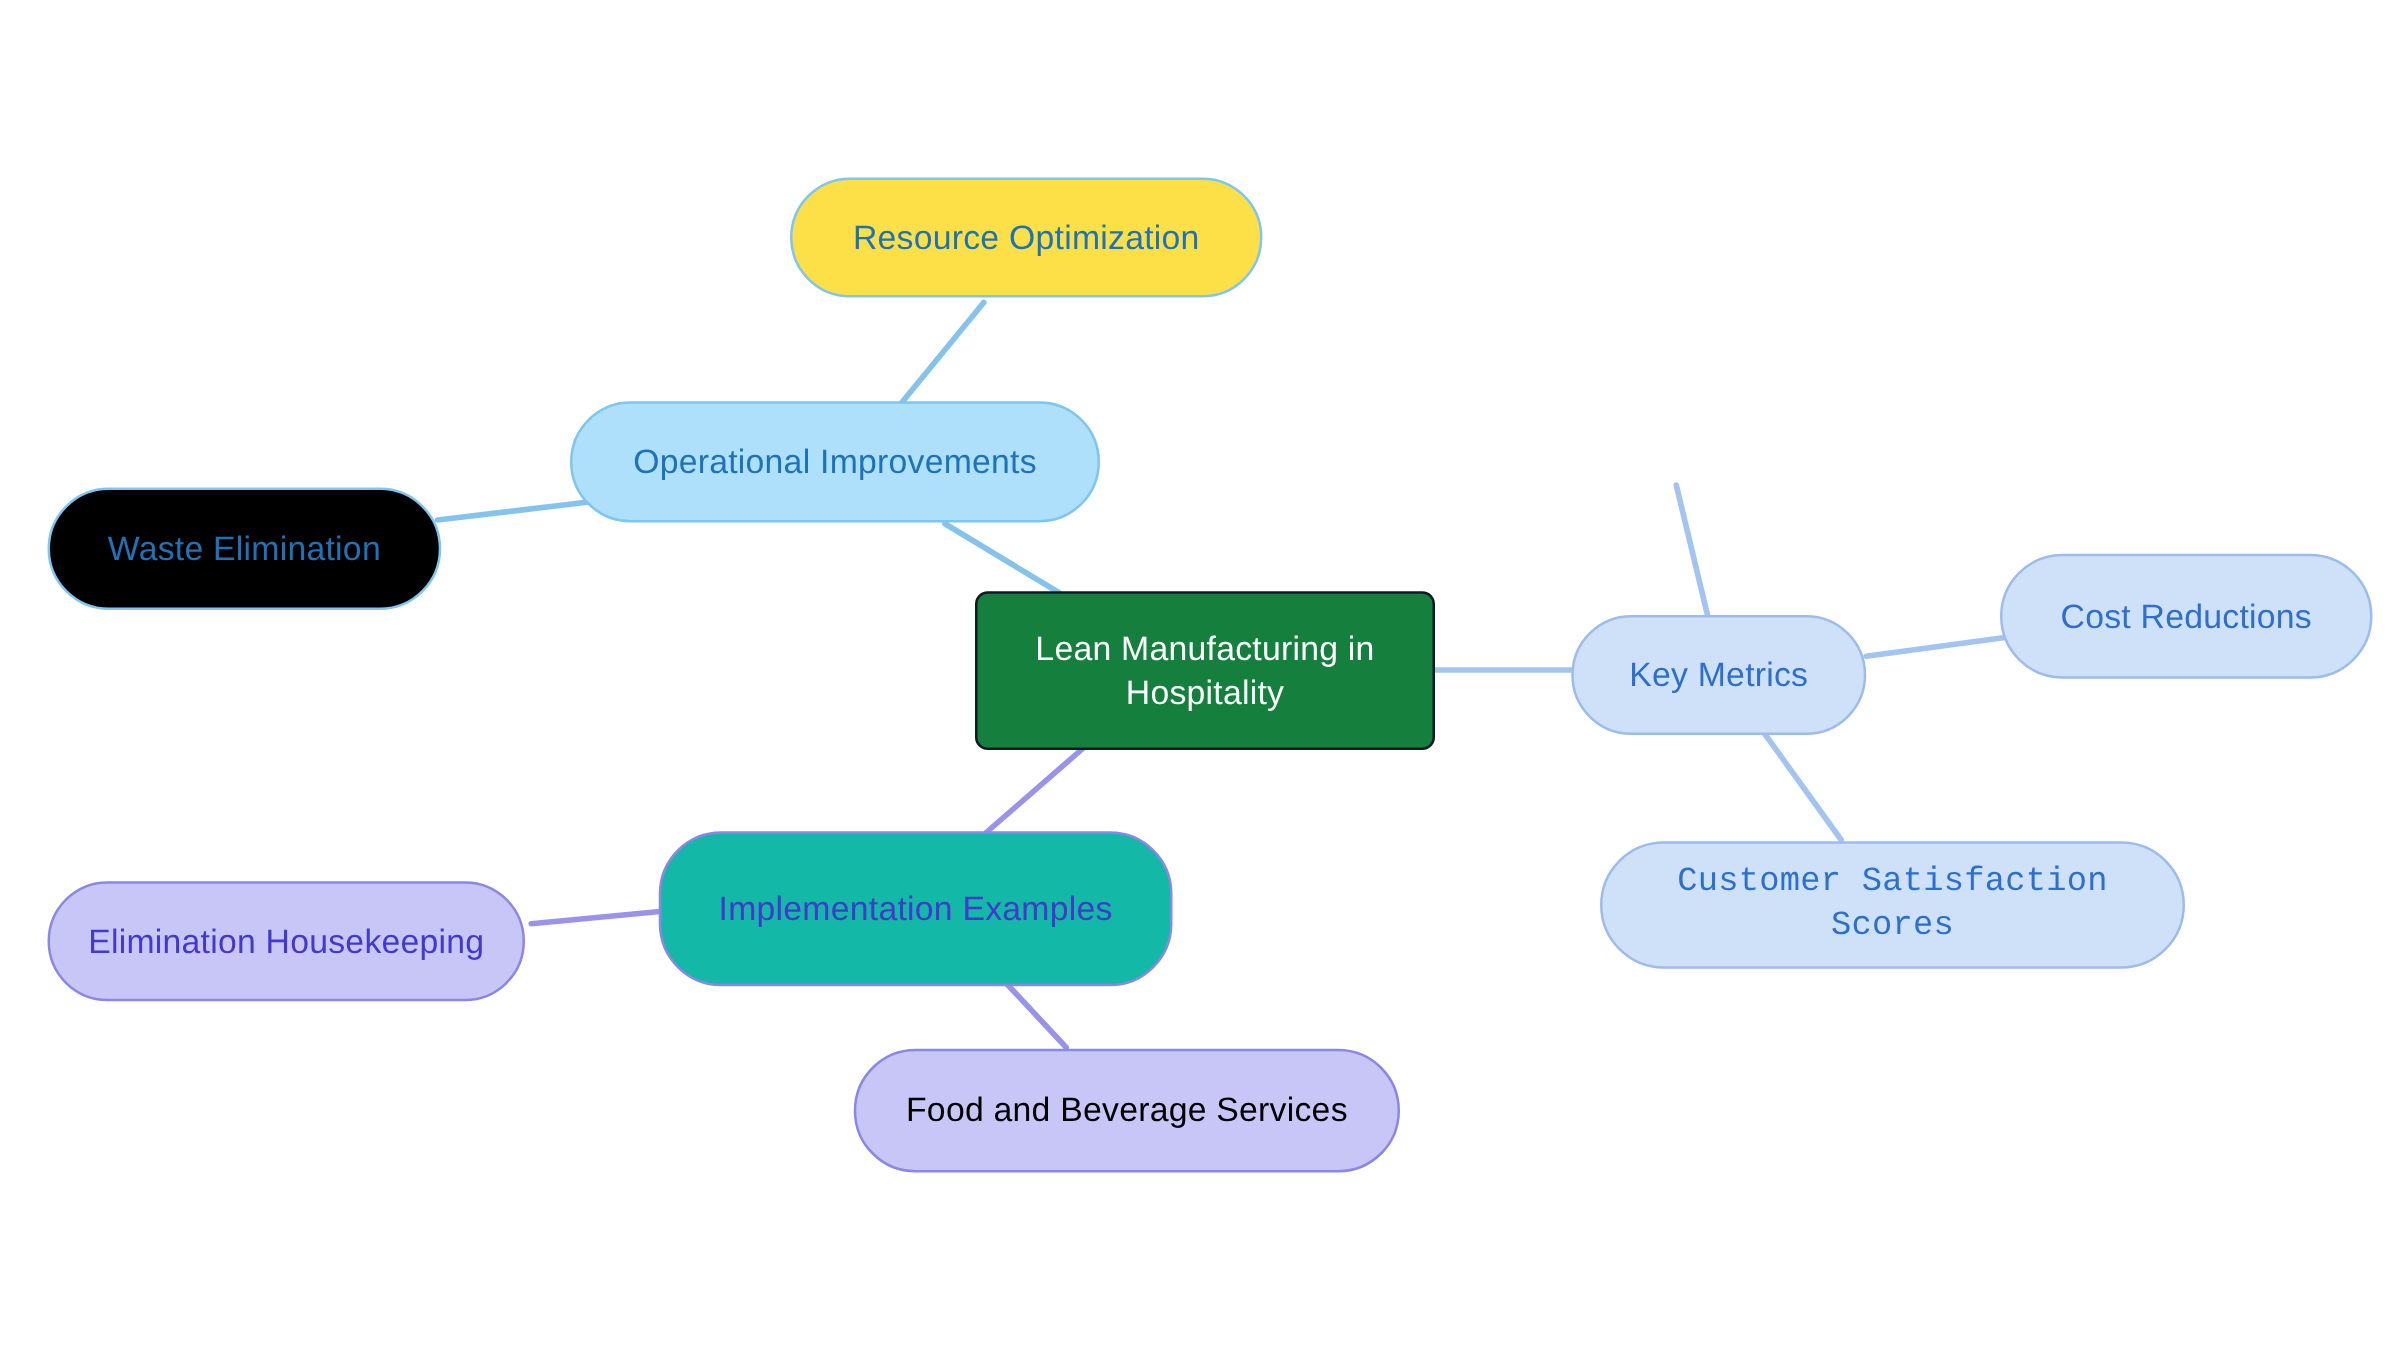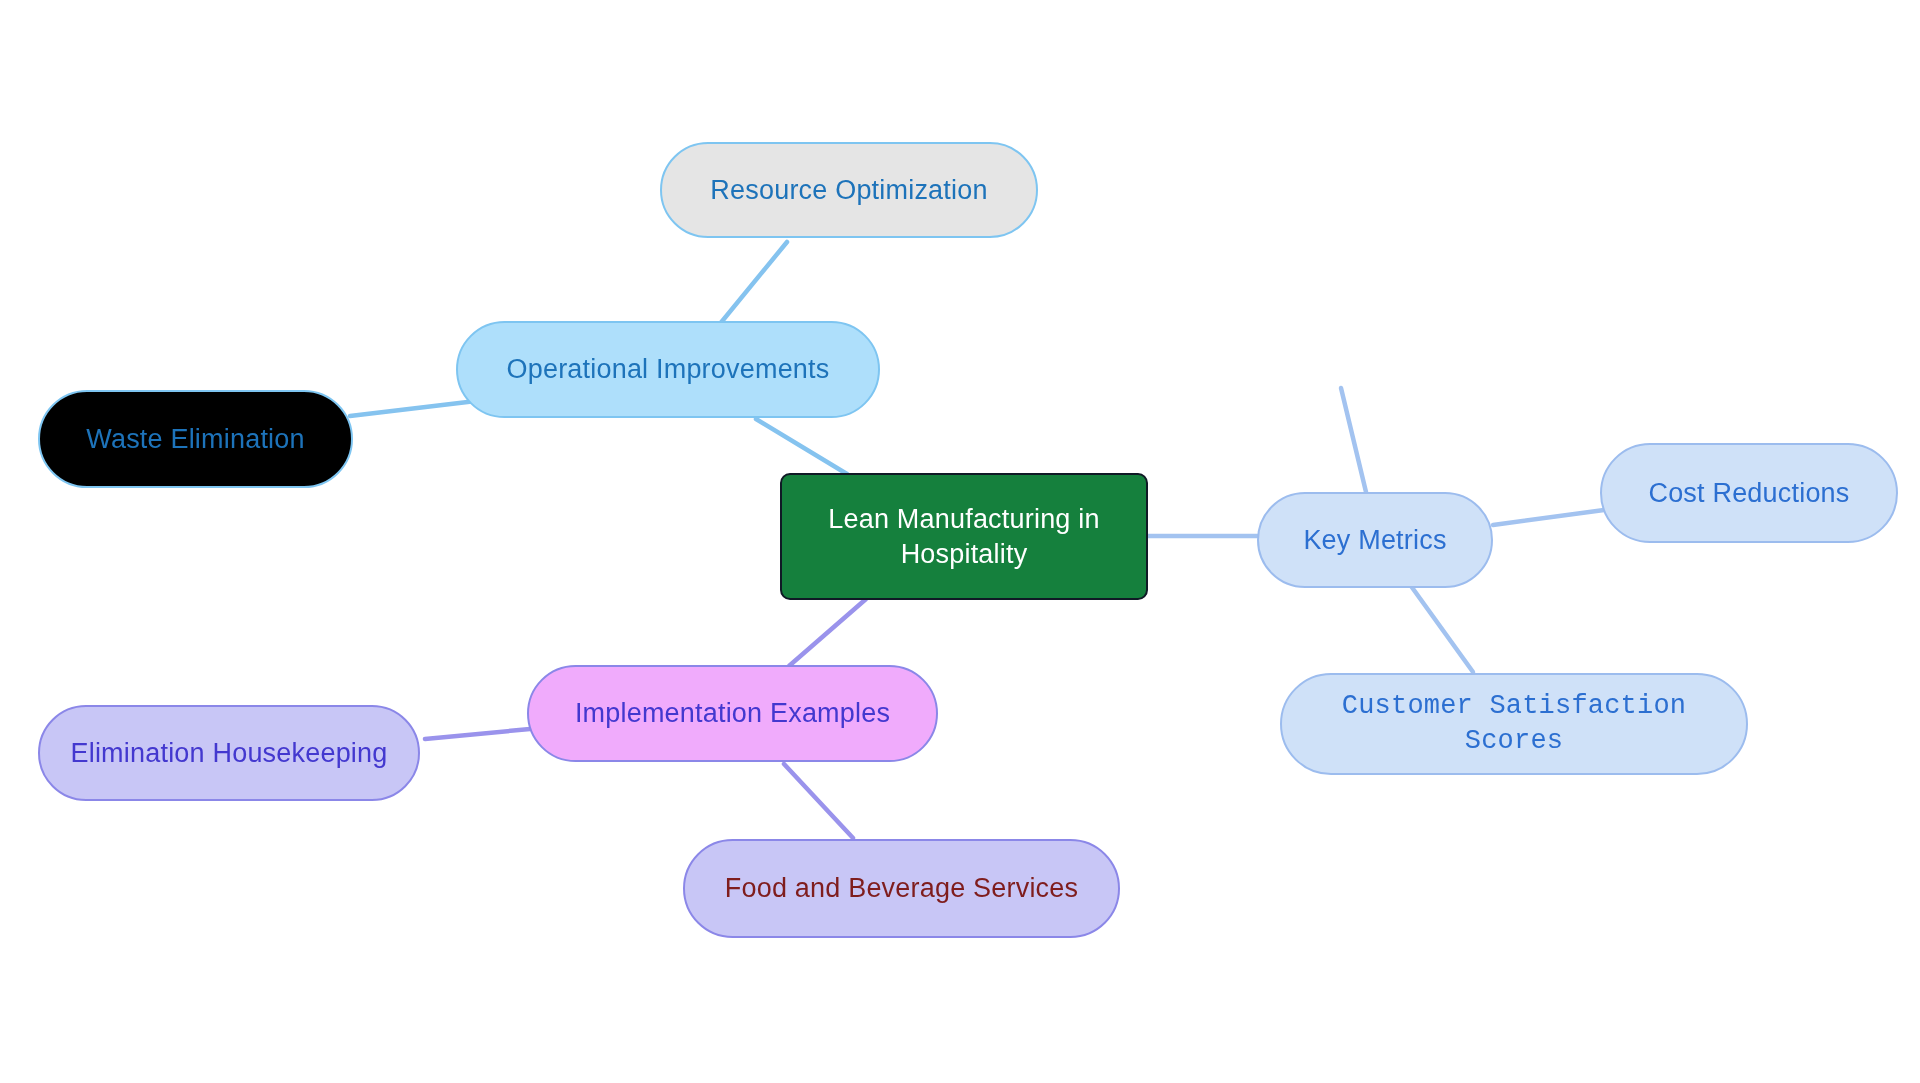--- a/index.html
+++ b/index.html
@@ -63,37 +63,37 @@
       <line x1="425" y1="739" x2="530" y2="729" stroke="#9a93ec"></line>
       <line x1="784" y1="764" x2="853" y2="838" stroke="#9a93ec"></line>
     </svg>
 
 <div class="node" style="left: 780px; top: 473px; width: 368px; height: 127px; border-radius: 10px; background: #15803d; border-color: rgb(16, 26, 38); color: rgb(255, 255, 255);">
       <span class="node-label">Lean Manufacturing in Hospitality</span>
     </div>
     <div class="node" style="left: 456px; top: 321px; width: 424px; height: 97px; border-radius: 50px; background: rgb(174, 223, 251); border-color: rgb(126, 197, 241); color: rgb(29, 115, 186);">
       <span class="node-label">Operational Improvements</span>
     </div>
-    <div class="node" style="left: 660px; top: 142px; width: 378px; height: 96px; border-radius: 50px; background: #e5e5e5; border-color: rgb(126, 197, 241); color: rgb(29, 115, 186);">
+    <div class="node" style="left: 632px; top: 142px; width: 378px; height: 96px; border-radius: 50px; background: #fde047; border-color: rgb(126, 197, 241); color: rgb(29, 115, 186);">
       <span class="node-label">Resource Optimization</span>
     </div>
     <div class="node" style="left: 38px; top: 390px; width: 315px; height: 98px; border-radius: 50px; background: #000000; border-color: rgb(126, 197, 241); color: rgb(29, 115, 186);">
       <span class="node-label">Waste Elimination</span>
     </div>
     <div class="node" style="left: 1257px; top: 492px; width: 236px; height: 96px; border-radius: 50px; background: rgb(207, 225, 248); border-color: rgb(156, 188, 238); color: rgb(44, 111, 209);">
       <span class="node-label">Key Metrics</span>
     </div>
     <div class="node" style="left: 1600px; top: 443px; width: 298px; height: 100px; border-radius: 50px; background: rgb(207, 225, 248); border-color: rgb(156, 188, 238); color: rgb(44, 111, 209);">
       <span class="node-label">Cost Reductions</span>
     </div>
     <div class="node" style="left: 1280px; top: 673px; width: 468px; height: 102px; border-radius: 51px; background: rgb(207, 225, 248); border-color: rgb(156, 188, 238); color: rgb(44, 111, 209); font-family: Liberation Mono, monospace;">
       <span class="node-label">Customer Satisfaction Scores</span>
     </div>
-    <div class="node" style="left: 527px; top: 665px; width: 411px; height: 97px; border-radius: 50px; background: #f0abfc; border-color: rgb(139, 135, 232); color: rgb(67, 56, 207);">
+    <div class="node" style="left: 527px; top: 665px; width: 411px; height: 124px; border-radius: 50px; background: #14b8a6; border-color: rgb(139, 135, 232); color: rgb(67, 56, 207);">
       <span class="node-label">Implementation Examples</span>
     </div>
     <div class="node" style="left: 38px; top: 705px; width: 382px; height: 96px; border-radius: 50px; background: rgb(200, 198, 246); border-color: rgb(139, 135, 232); color: rgb(67, 56, 207);">
       <span class="node-label">Elimination Housekeeping</span>
     </div>
-    <div class="node" style="left: 683px; top: 839px; width: 437px; height: 99px; border-radius: 50px; background: rgb(200, 198, 246); border-color: rgb(139, 135, 232); color: #7f1d1d;">
+    <div class="node" style="left: 683px; top: 839px; width: 437px; height: 99px; border-radius: 50px; background: rgb(200, 198, 246); border-color: rgb(139, 135, 232); color: #000000;">
       <span class="node-label">Food and Beverage Services</span>
     </div>
   </div>
 
 </body></html>

